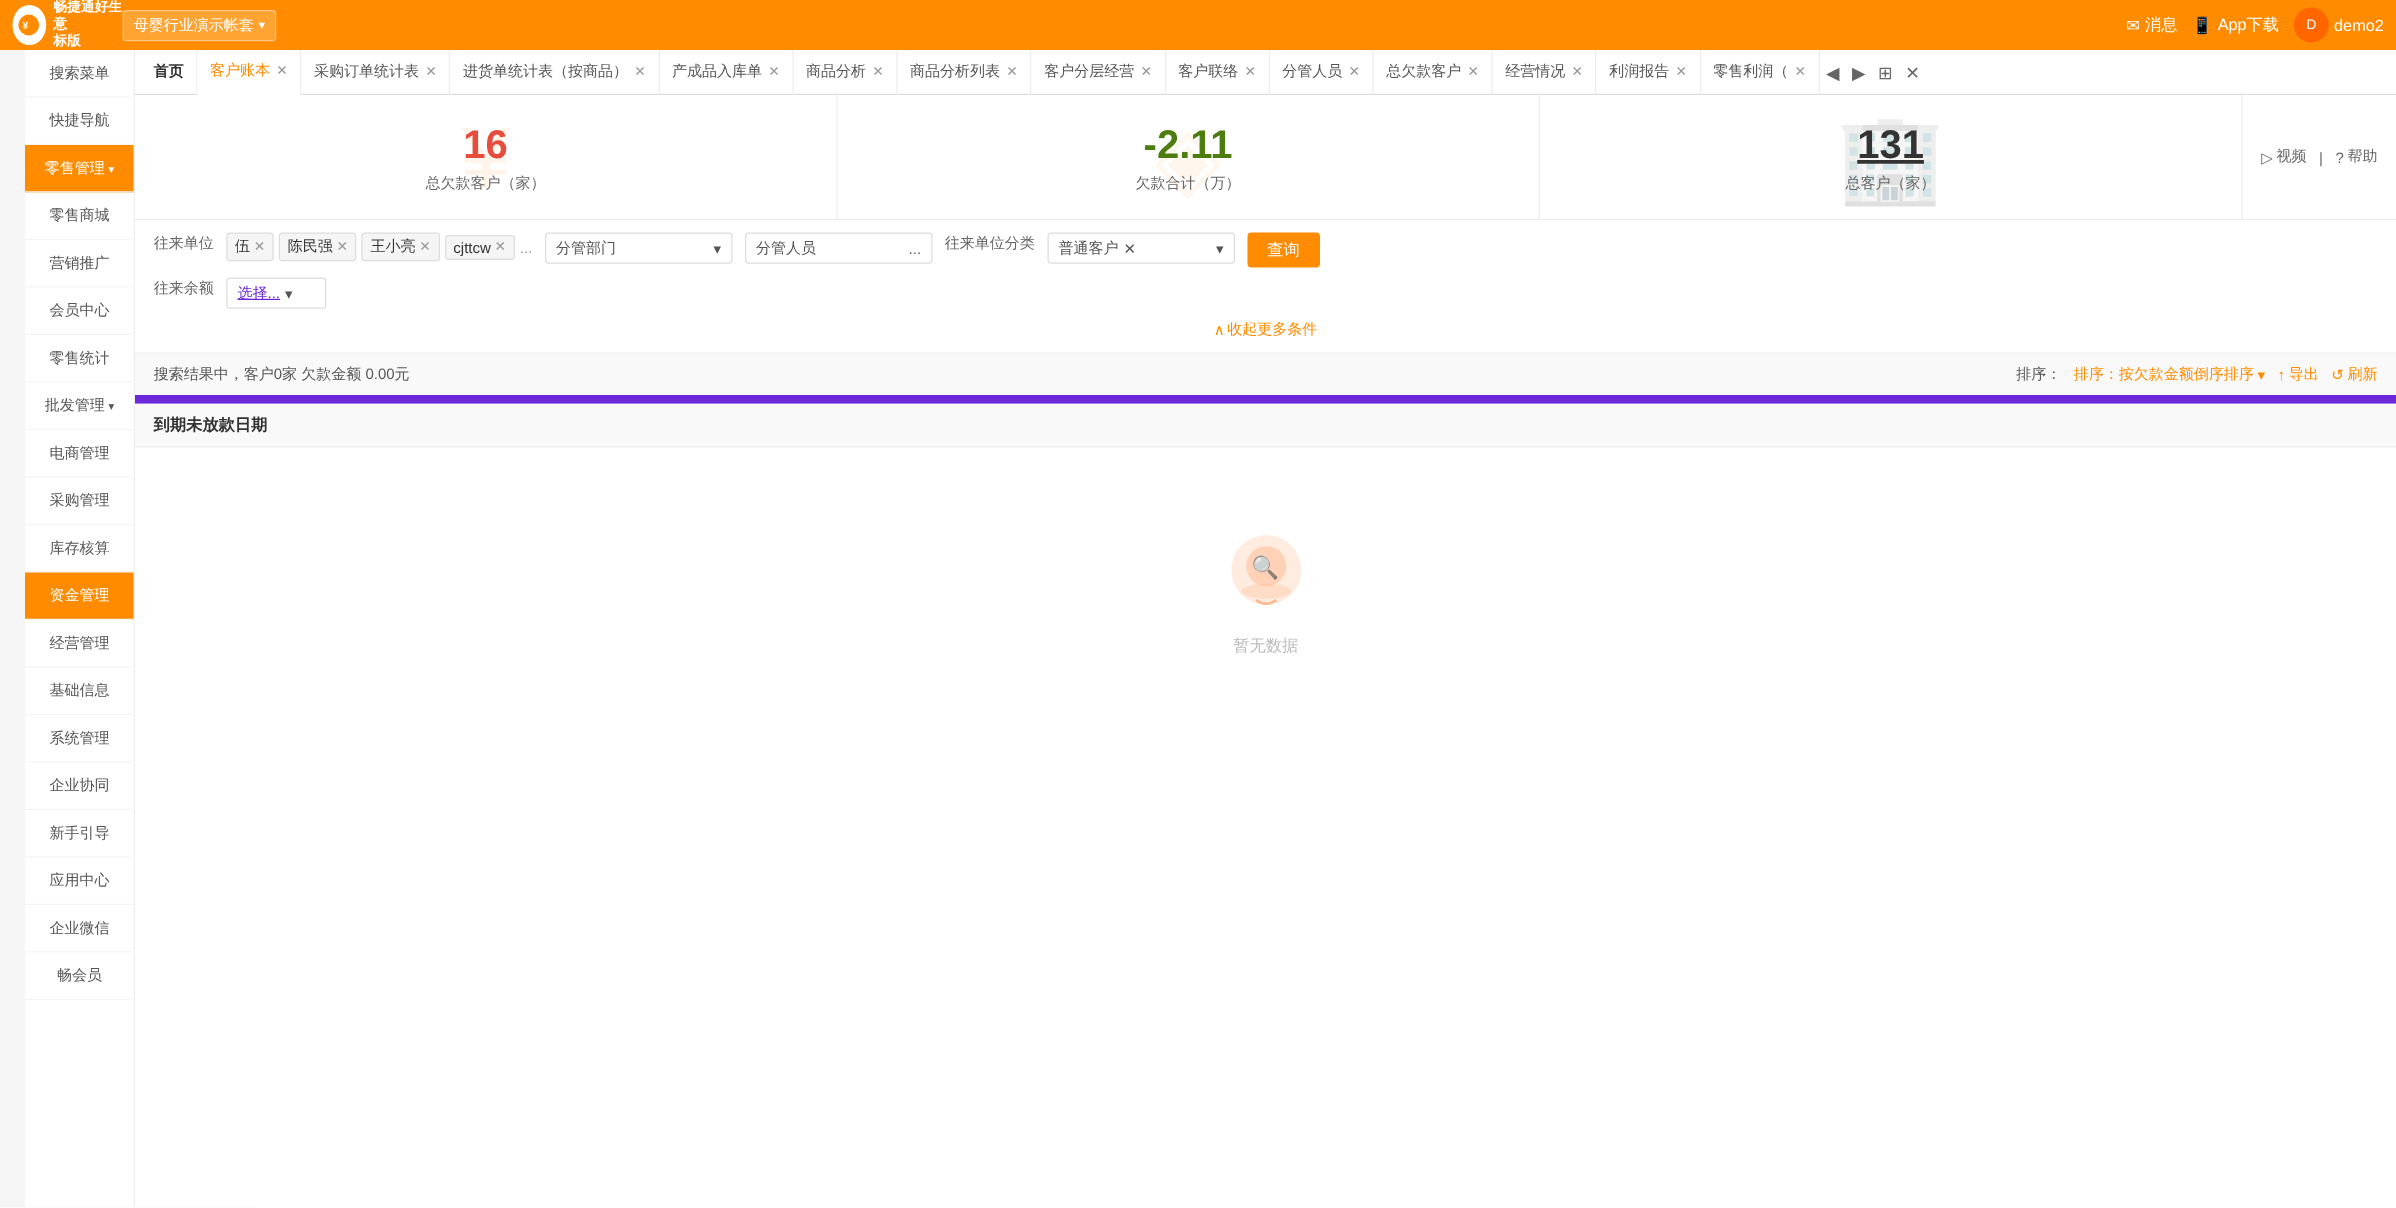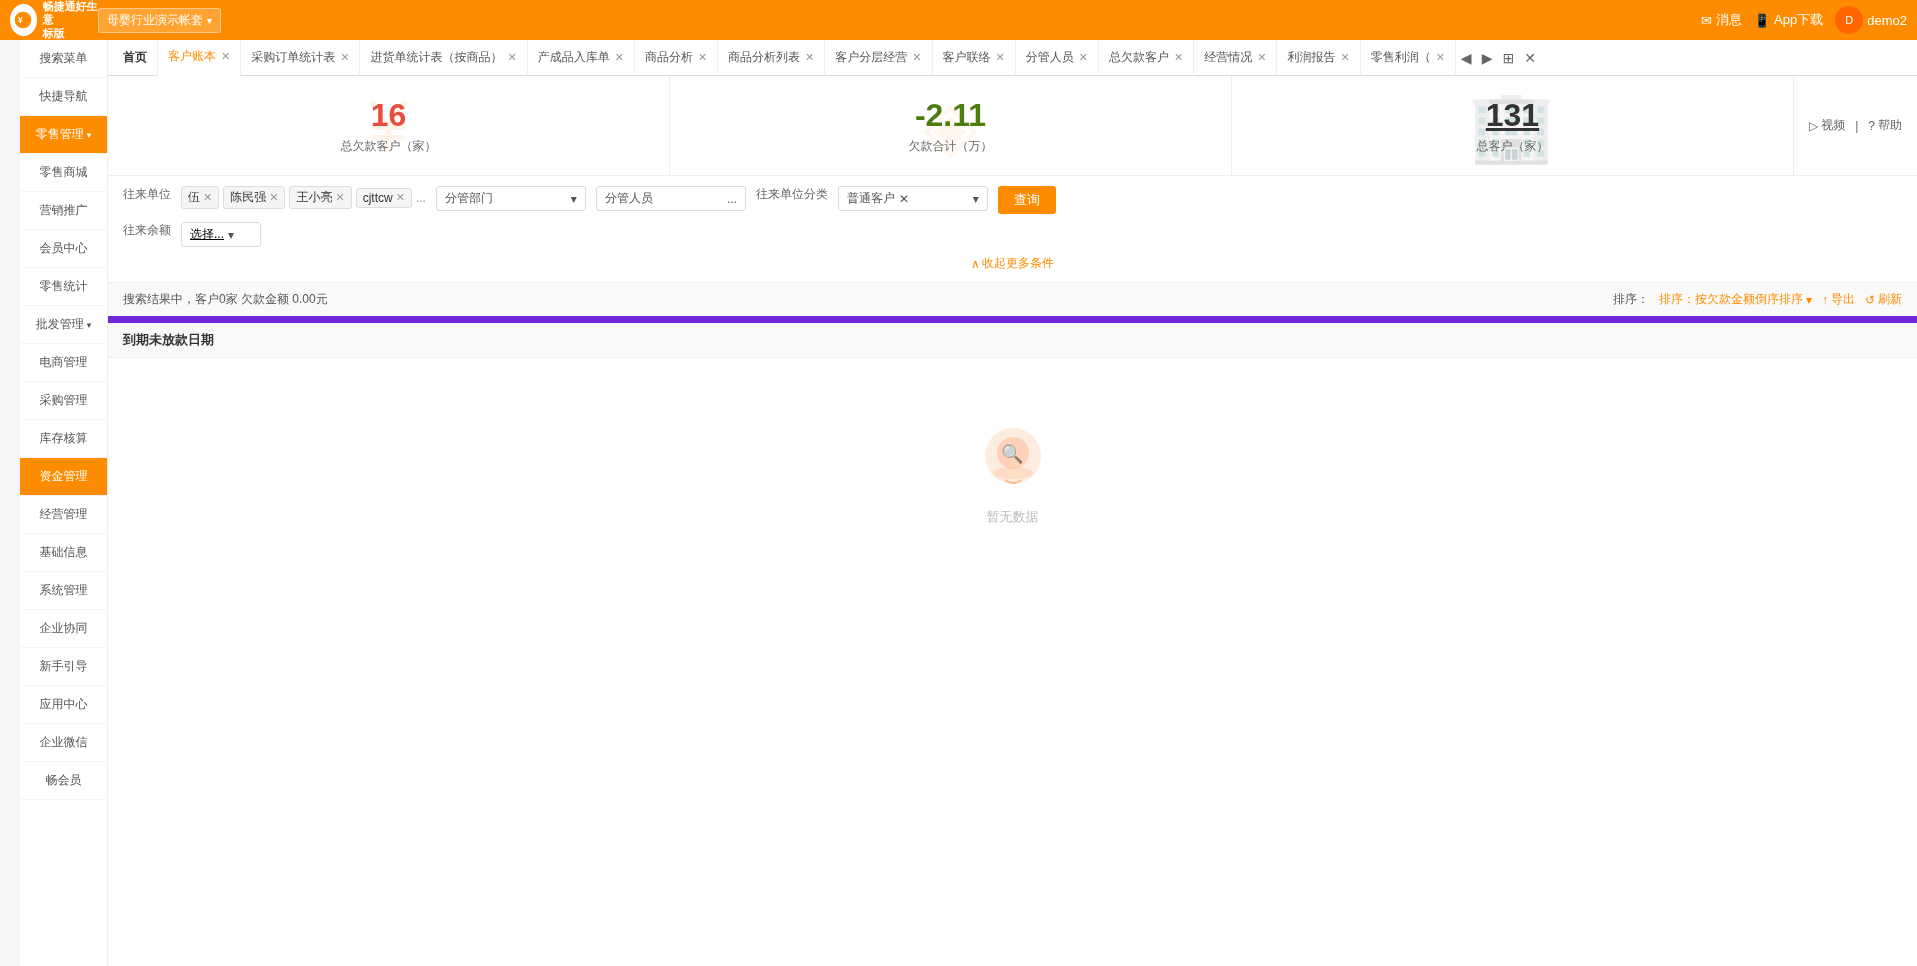--- a/index.html
+++ b/index.html
@@ -316,21 +316,21 @@
               <span>普通客户</span>
               <span class="remove">✕</span>
               <span style="flex:1"></span>
               <span>▾</span>
             </div>
             <button class="search-btn">查询</button>
           </div>
           <div class="filter-row">
             <span class="filter-label">往来余额</span>
             <div class="filter-select">
-              <span style="color:#000000;text-decoration:underline;">选择...</span>
+              <span style="color:#6d28d9;text-decoration:underline;">选择...</span>
               <span>▾</span>
             </div>
           </div>
           <div class="collapse-btn">
             <span>∧</span>
             <span>收起更多条件</span>
           </div>
         </div>
 
         <div class="results-bar">

